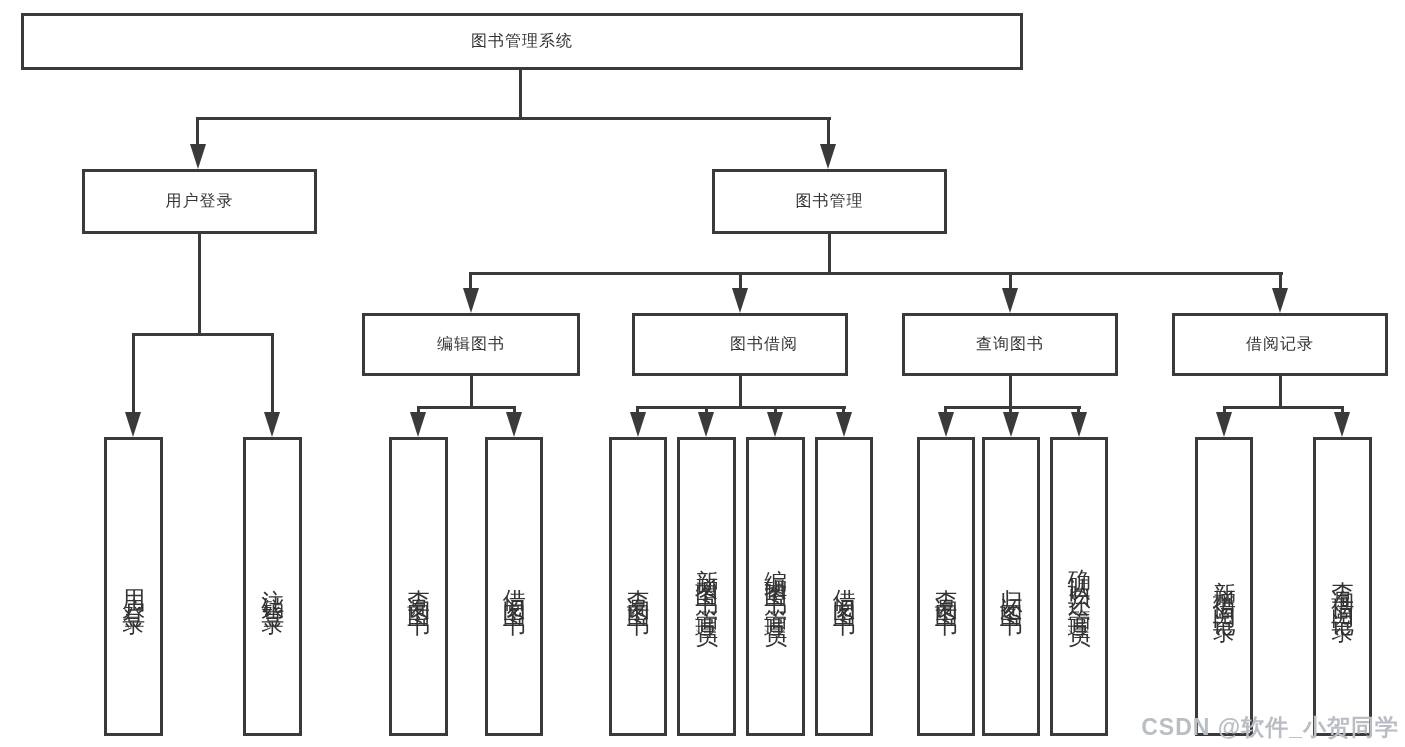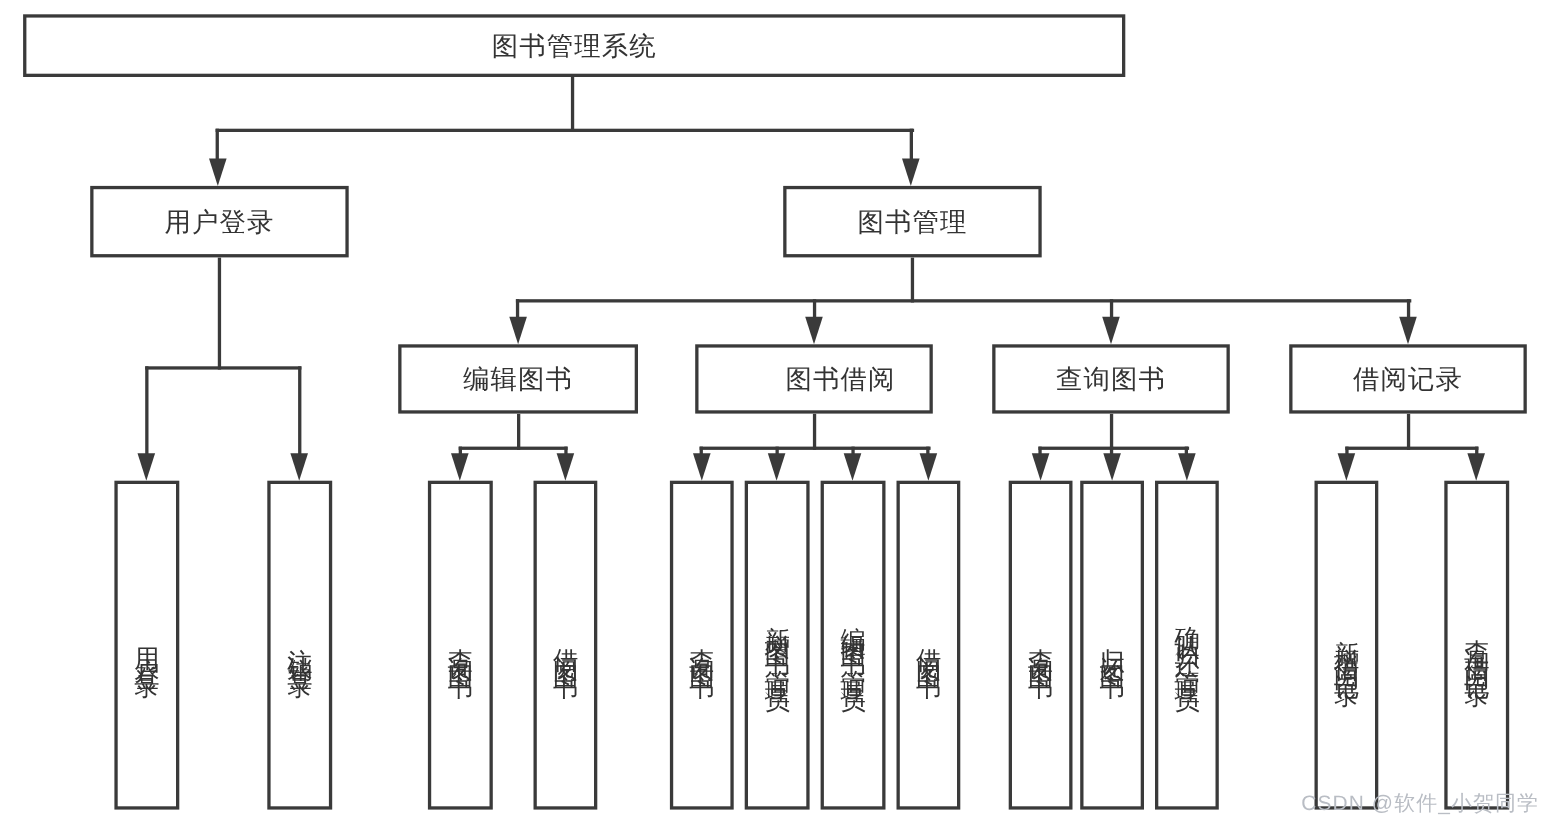--- a/index.html
+++ b/index.html
@@ -16,21 +16,21 @@
     position: absolute;
     background: #ffffff;
     border: 3px solid #3a3a3a;
     box-sizing: border-box;
     display: flex;
     align-items: center;
     justify-content: center;
     z-index: 2;
   }
   .hlabel span {
-    font-size: 24px;
+    font-size: 16px;
     letter-spacing: 1px;
     white-space: nowrap;
   }
   .vbox span {
     writing-mode: vertical-rl;
     text-orientation: mixed;
     font-size: 23px;
     letter-spacing: 8px;
     line-height: 1.1;
     white-space: nowrap;
@@ -46,25 +46,26 @@
     height: 0;
     border-left: 8px solid transparent;
     border-right: 8px solid transparent;
     border-top: 25px solid #3a3a3a;
     z-index: 1;
   }
   .watermark {
     position: absolute;
     right: 6px;
     bottom: 4px;
-    font-size: 19px;
+    font-size: 23px;
     letter-spacing: 1px;
     color: #b9bdc4;
     z-index: 5;
     white-space: nowrap;
+    font-weight: bold;
   }
 </style>
 </head>
 <body>
 
 <div id="canvas">
 
   <div class="box hlabel" style="left:21px; top:13px; width:1002px; height:57px;">
     <span>图书管理系统</span>
   </div>

